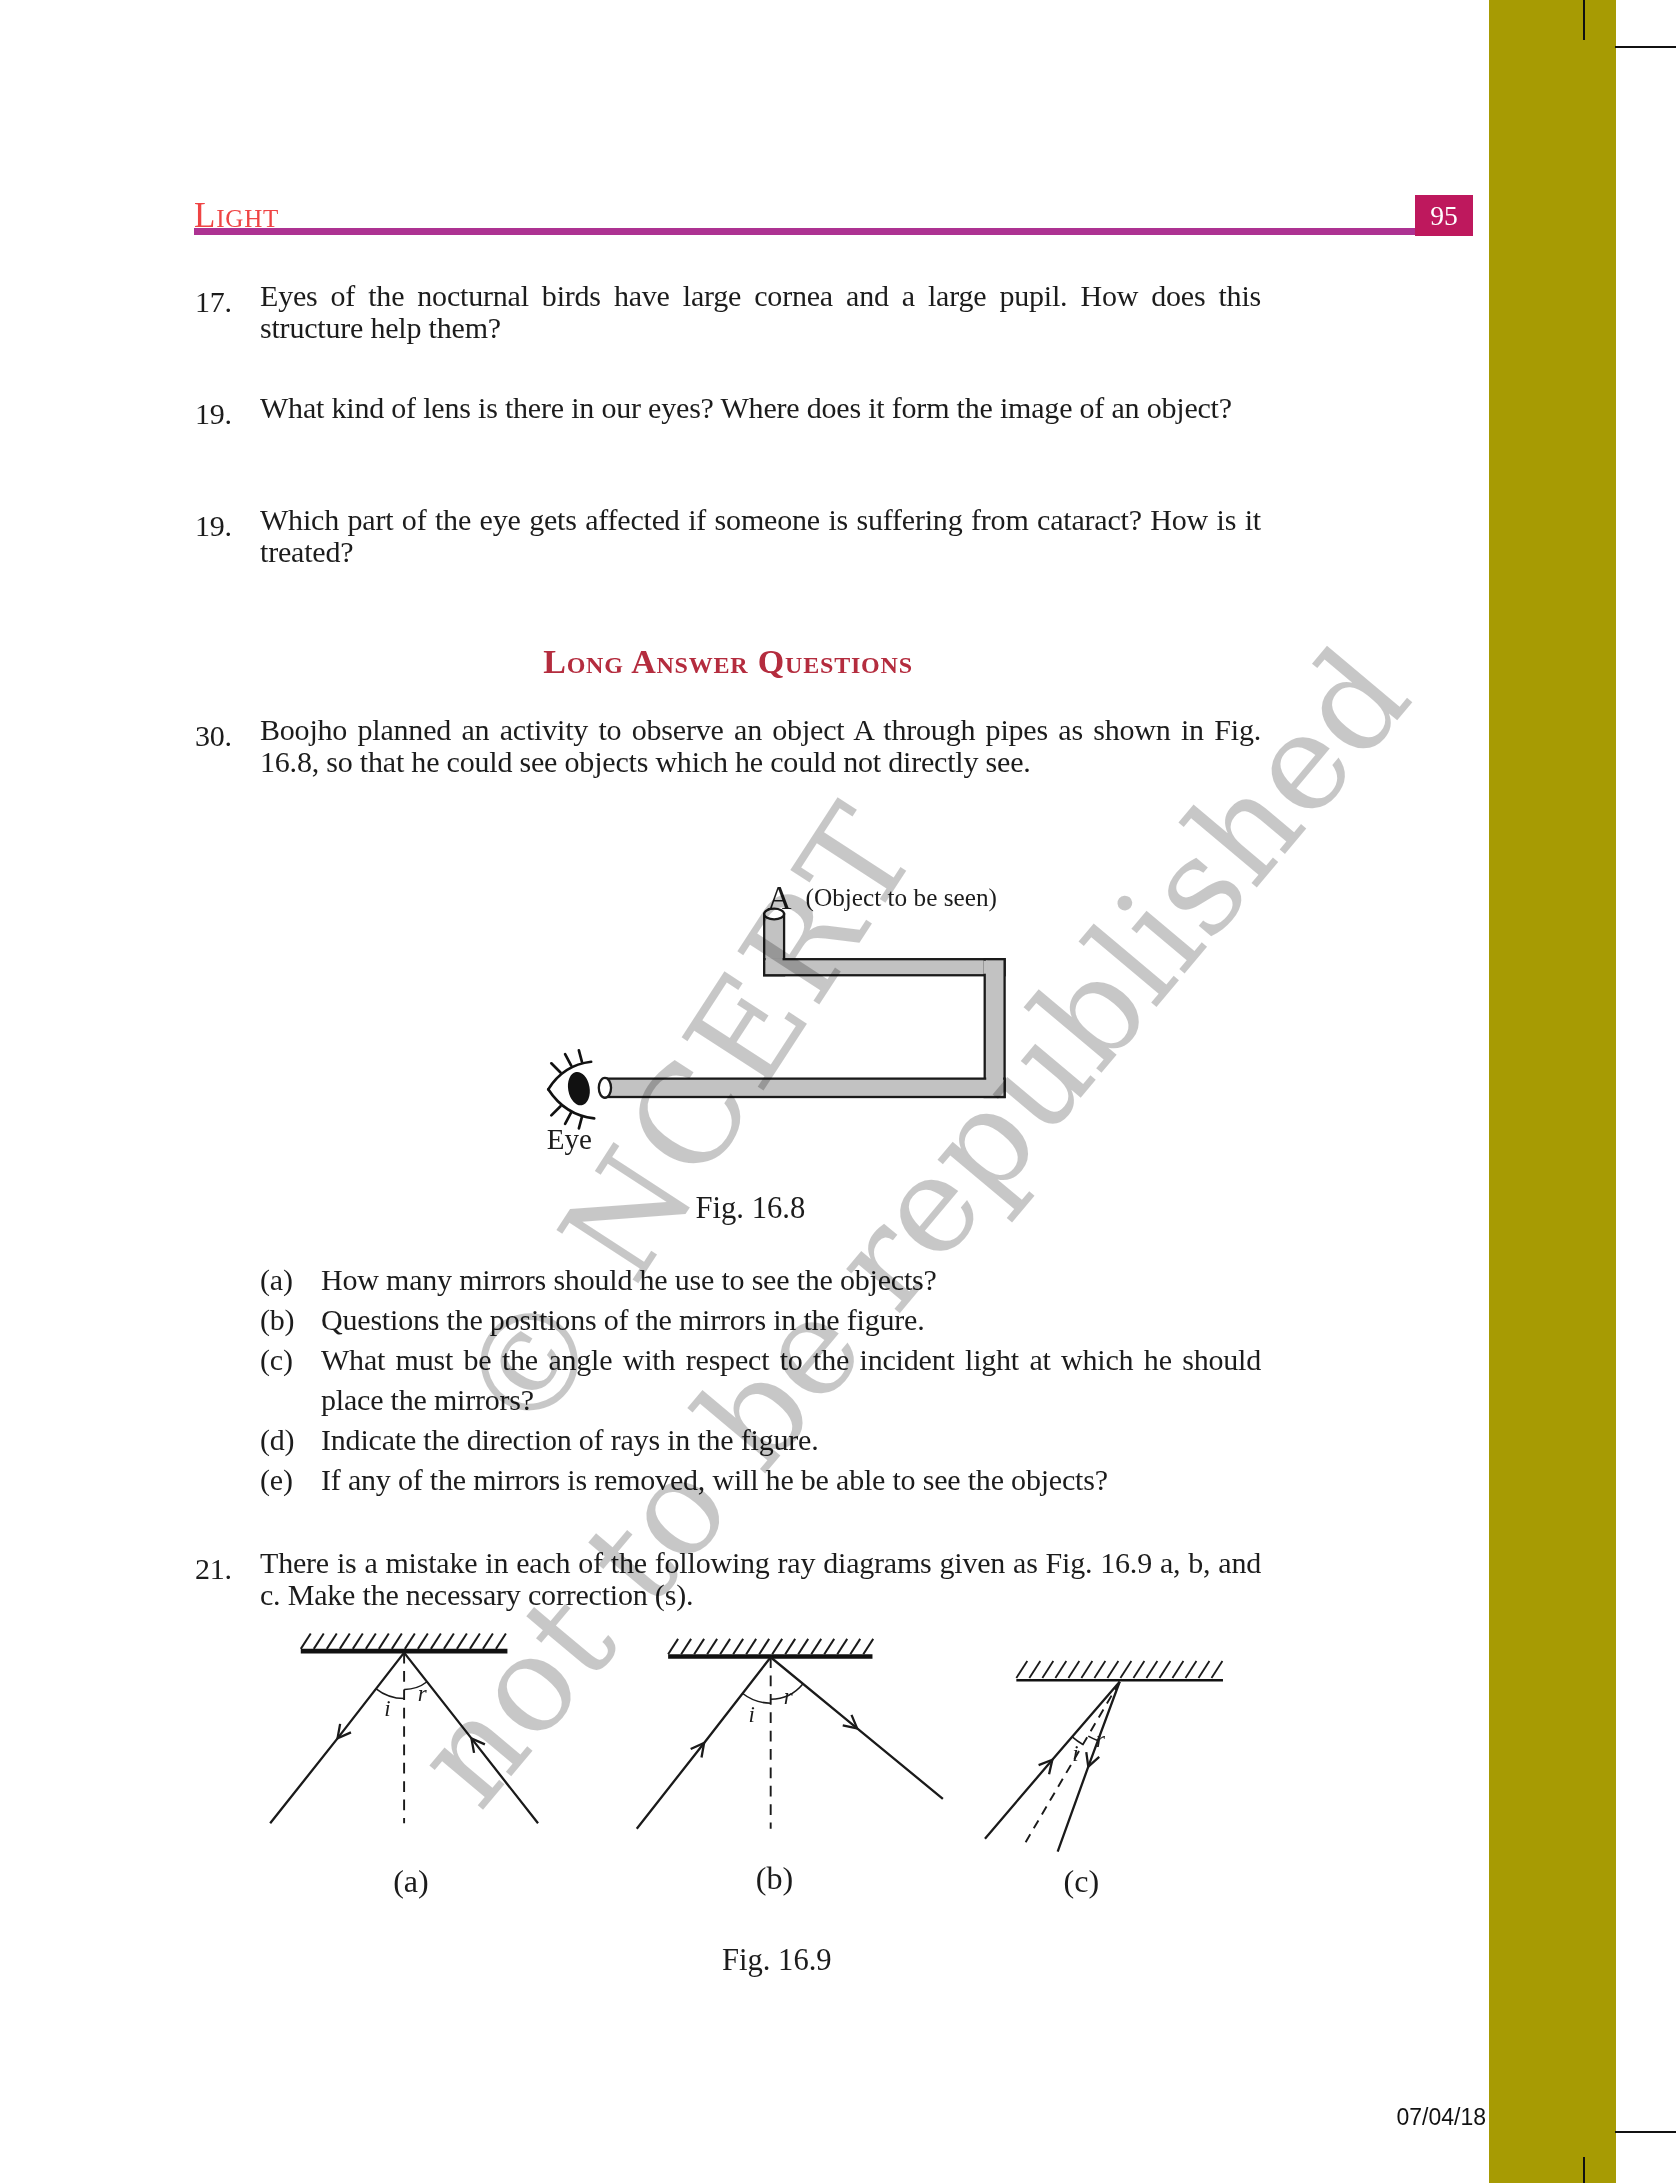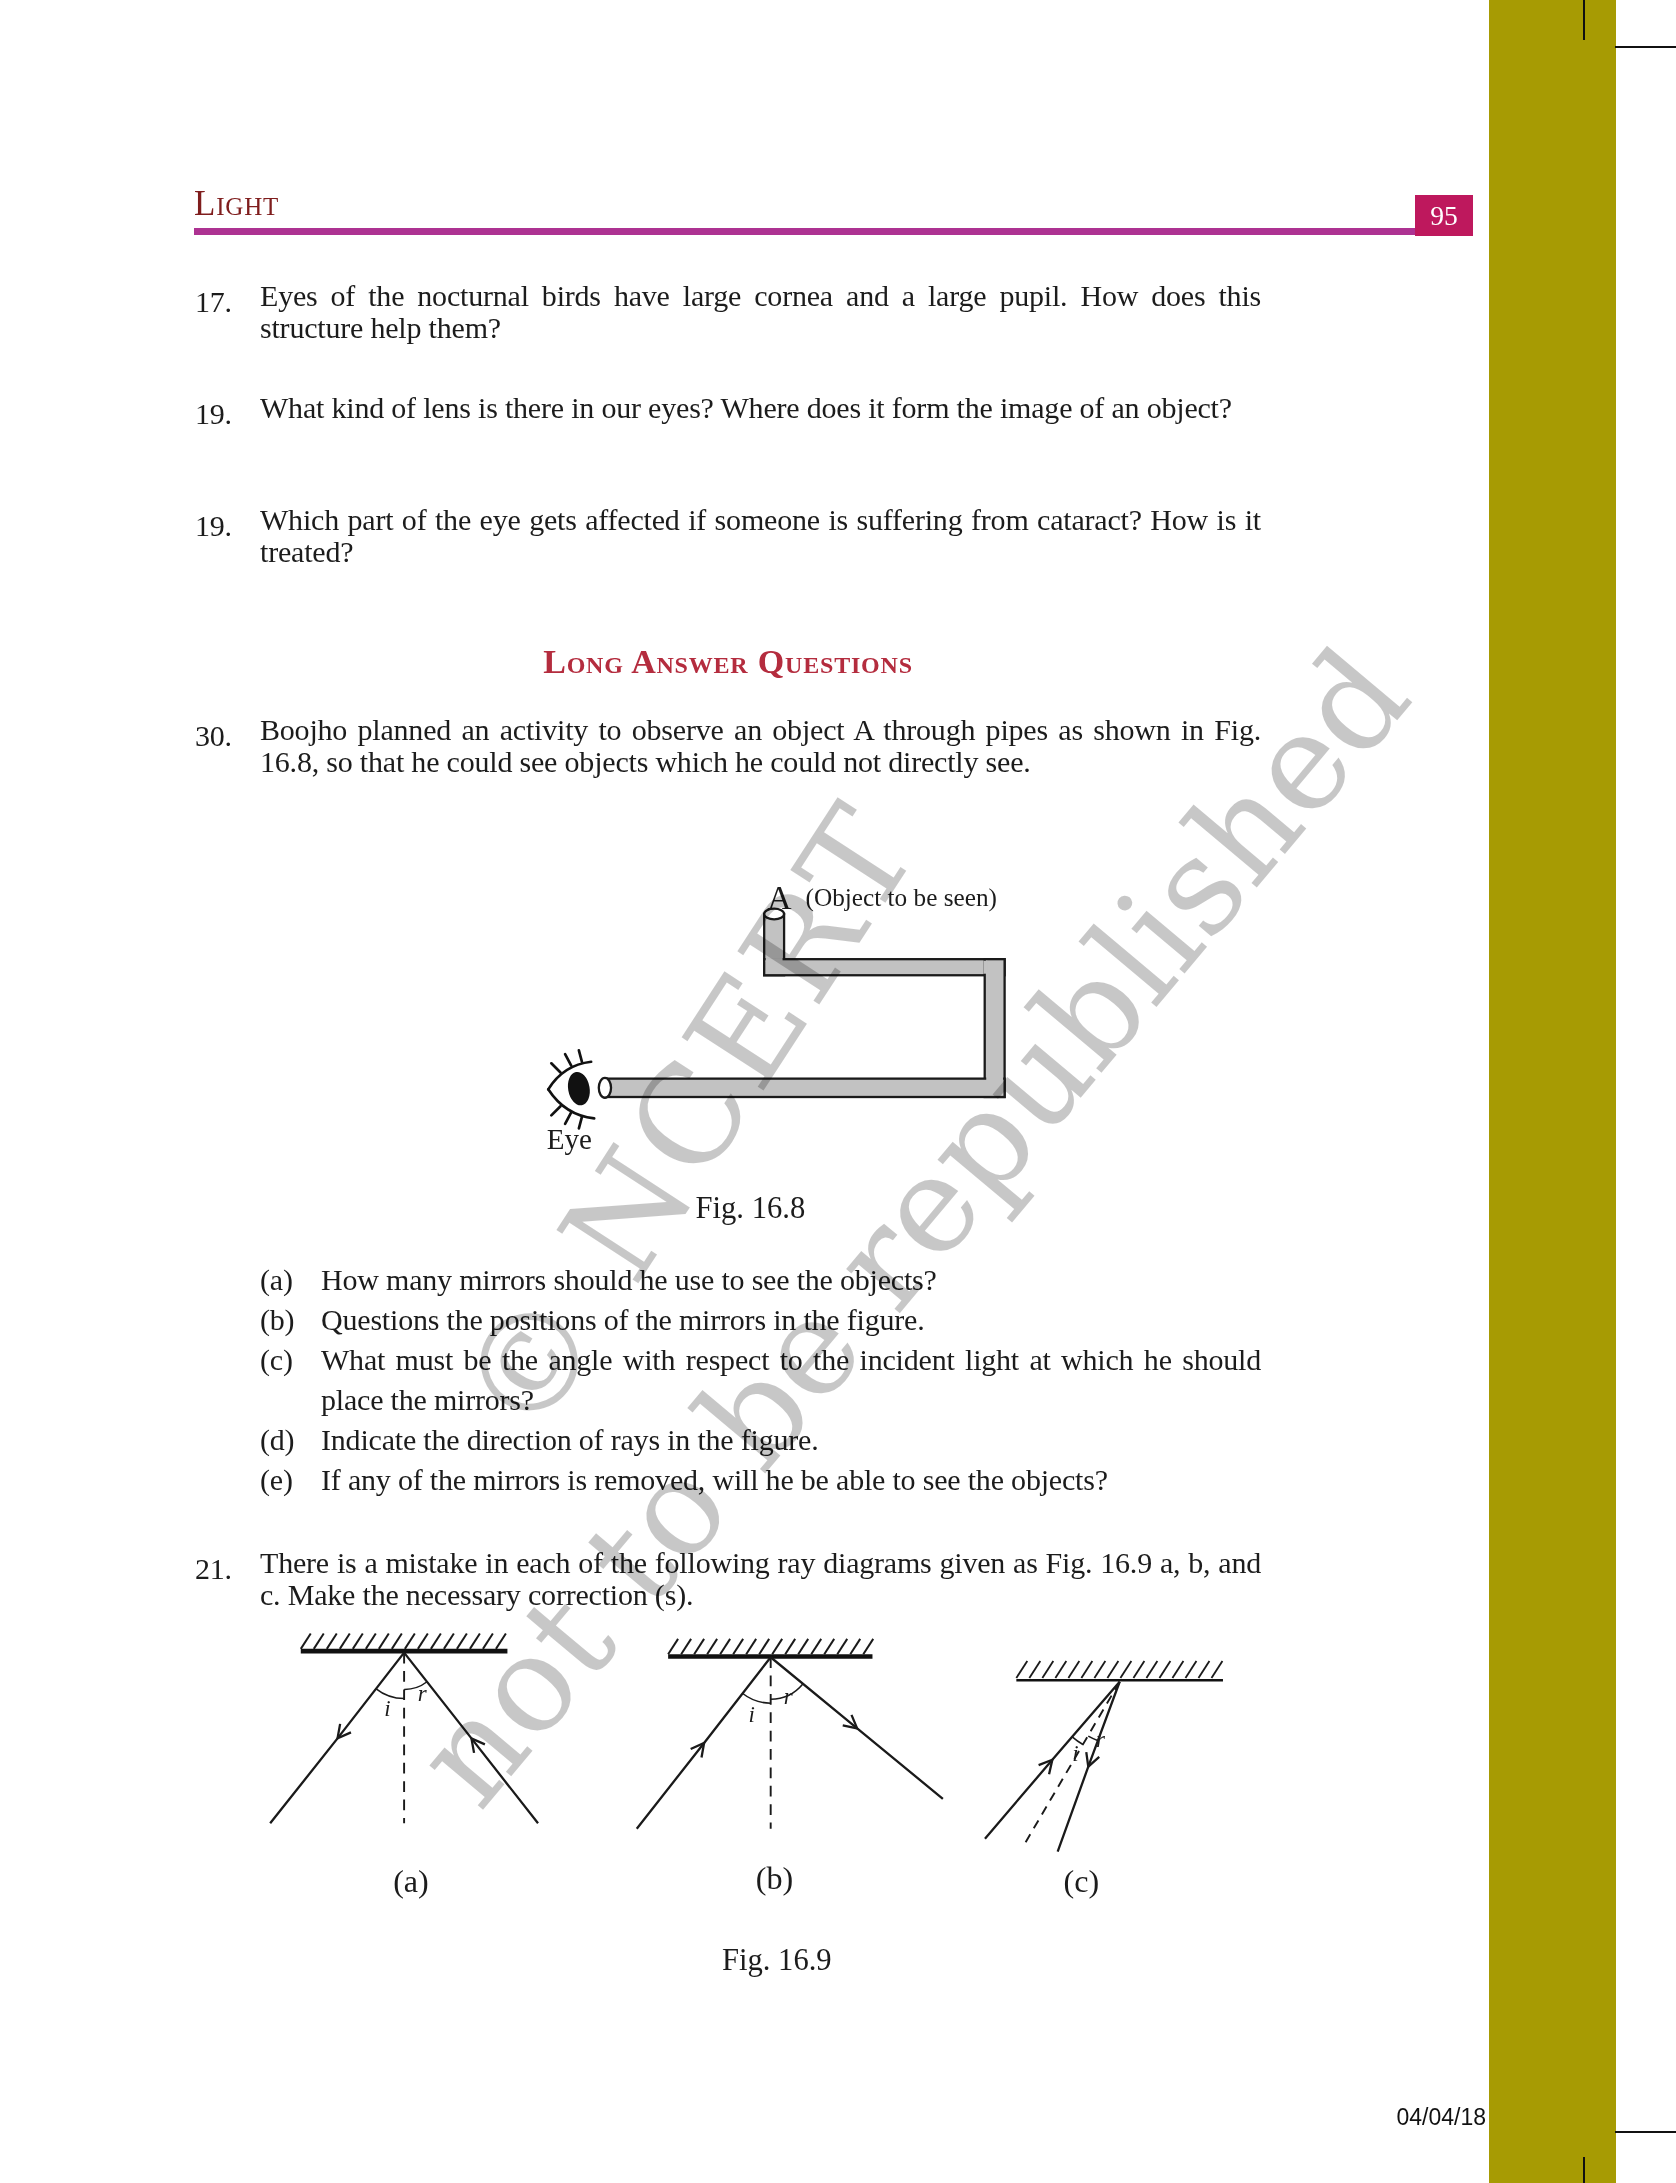--- a/index.html
+++ b/index.html
@@ -3,21 +3,21 @@
 <meta charset="utf-8">
 <style>
   html,body{margin:0;padding:0;}
   body{width:1676px;height:2183px;position:relative;background:#ffffff;
        font-family:"Liberation Serif","DejaVu Serif",serif;color:#1c1c1c;overflow:hidden;}
   .abs{position:absolute;}
   
   .olive-band{left:1489px;top:0;width:127px;height:2183px;background:#a79b03;}
   .cropmark{background:#111;}
   
-  .page-header-title{left:194px;top:184px;font-size:35px;font-variant:small-caps;letter-spacing:0.8px;color:#7f1d1d;}
+  .page-header-title{left:194px;top:196px;font-size:35px;font-variant:small-caps;letter-spacing:0.8px;color:#ef4444;}
   .header-rule{left:194px;top:228px;width:1221px;height:6.9px;background:#ad3292;}
   .page-badge{left:1415px;top:195px;width:58px;height:41px;background:#be185d;color:#fff;
               font-size:27.6px;text-align:center;line-height:41px;}
   
   .qrow{left:195px;width:1066px;display:flex;align-items:flex-start;}
   .qnum{flex:0 0 65px;font-size:30px;line-height:44px;letter-spacing:-0.2px;}
   .qtext{flex:1;font-size:30px;line-height:32px;letter-spacing:-0.2px;text-align:justify;}
   .section-heading{left:195px;top:643px;width:1066px;text-align:center;font-variant:small-caps;
                    font-weight:bold;font-size:34px;color:#b42c3e;letter-spacing:0.8px;}
   .parts{left:260px;top:1260px;width:1001px;}
@@ -229,14 +229,14 @@
     <path d="M1121,137 A95,95 0 0 0 1135,147" fill="none" stroke="#1a1a1a" stroke-width="2"></path>
     <path d="M1142,136 A82,82 0 0 0 1155,142" fill="none" stroke="#1a1a1a" stroke-width="2"></path>
     <text class="angle-label" x="1121" y="168">i</text>
     <text class="angle-label" x="1152" y="150">r</text>
     <text class="fig-label" x="1133" y="340" text-anchor="middle">(c)</text>
   </g>
 
   <text x="735" y="442" font-size="40" text-anchor="middle">Fig. 16.9</text>
 </svg>
 
-<div class="abs footer-date">04/04/18</div>
+<div class="abs footer-date">07/04/18</div>
 
 
 </body></html>

